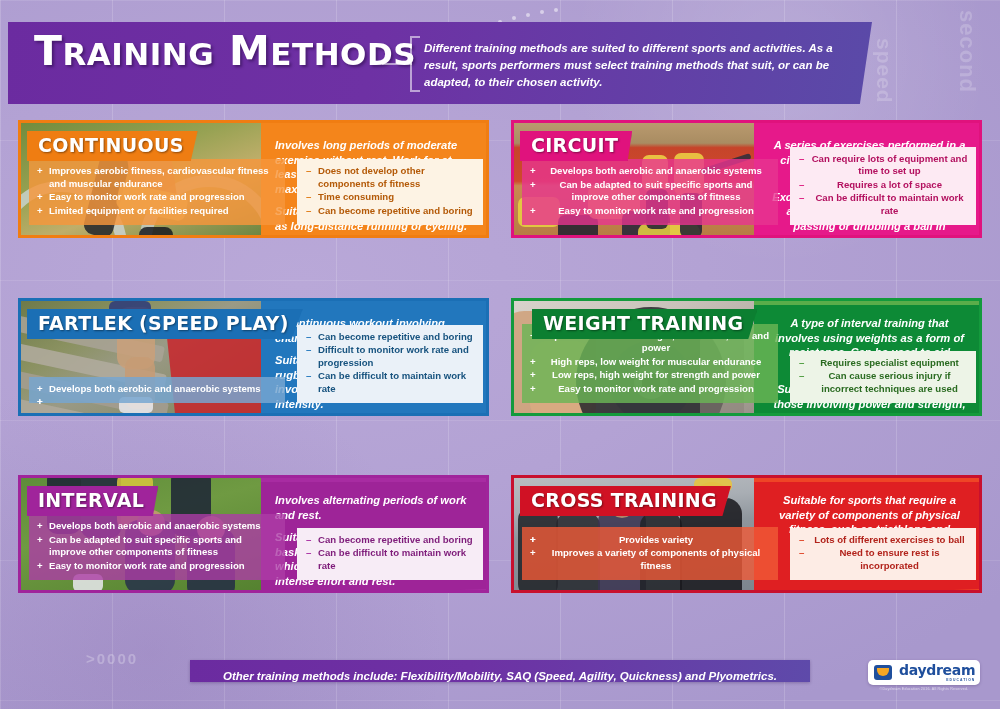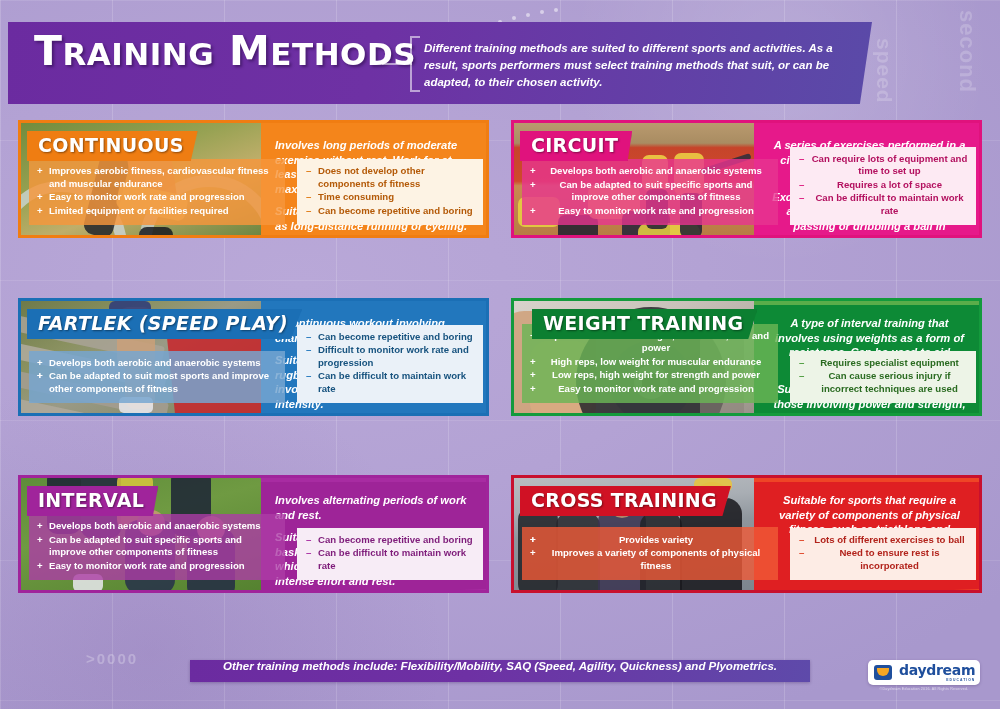--- a/index.html
+++ b/index.html
@@ -239,21 +239,21 @@
 
   .t-pink { border-color: #e0127d; background: #e6198a; }
   .t-pink .card-tab { background: #e0127d; }
   .t-pink .desc { background: #e6198a; }
   .t-pink .pros { background: rgba(231,52,144,0.80); }
   .t-pink .cons { background: #fdeaf3; }
   .t-pink .cons .plist li { color: #b3105f; }
   .t-pink .cons .plist li .sym { color: #dd1a7e; }
 
   .t-blue { border-color: #1b6fb5; background: #2277bd; }
-  .t-blue .card-tab { background: #1b6fb5; font-style: italic; }
+  .t-blue .card-tab { background: #1b6fb5; }
   .t-blue .desc { background: #2277bd; }
   .t-blue .pros { background: rgba(118,166,209,0.84); }
   .t-blue .cons { background: #eaf1f8; }
   .t-blue .cons .plist li { color: #17537f; }
   .t-blue .cons .plist li .sym { color: #2277bd; }
 
   .t-green { border-color: #139a3c; background: #5aad4a; }
   .t-green .card-tab { background: #0c7f31; margin-left: 12px; }
   .t-green .desc { background: #0d8a36; }
   .t-green .pros { background: rgba(106,180,85,0.82); }
@@ -277,21 +277,21 @@
   .t-red .cons .plist li { color: #b2231b; }
   .t-red .cons .plist li .sym { color: #e04326; }
 
   
   .footer-bar {
     position: absolute;
     left: 190px; top: 660px;
     width: 620px; height: 22px;
     background: linear-gradient(100deg, #6b2ba0 0%, #6e31a4 45%, #5e4aaa 100%);
     display: flex;
-    align-items: flex-start;
+    align-items: flex-end;
     justify-content: center;
     box-shadow: 0 1px 3px rgba(50,20,80,0.3);
   }
   .footer-bar span {
     font-size: 11.5px;
     font-style: italic;
     font-weight: bold;
     color: #ffffff;
     white-space: nowrap;
   }
@@ -465,21 +465,21 @@
       </div>
       <div class="card-tab">FARTLEK (SPEED PLAY)</div>
       <div class="desc">
         <p>A continuous workout involving changes in speed and/or terrain.</p>
         <p>Suitable for sports such as netball, rugby, hockey and basketball involving constant changes in intensity.</p>
       </div>
       <div class="pros">
         <ul class="plist">
           <li><span class="sym">+</span><span>Develops both aerobic and anaerobic systems</span></li>
           <li><span class="sym">+</span></li>
-          <li><span class="sym">+</span><span>Can be adapted to suit most sports and improve other components of fitness</span></li>
+          <li><span class="sym">+</span></li>
         </ul>
       </div>
       <div class="cons">
         <ul class="plist">
           <li><span class="sym">–</span><span>Can become repetitive and boring</span></li>
           <li><span class="sym">–</span><span>Difficult to monitor work rate and progression</span></li>
           <li><span class="sym">–</span><span>Can be difficult to maintain work rate</span></li>
         </ul>
       </div>
     </div>

